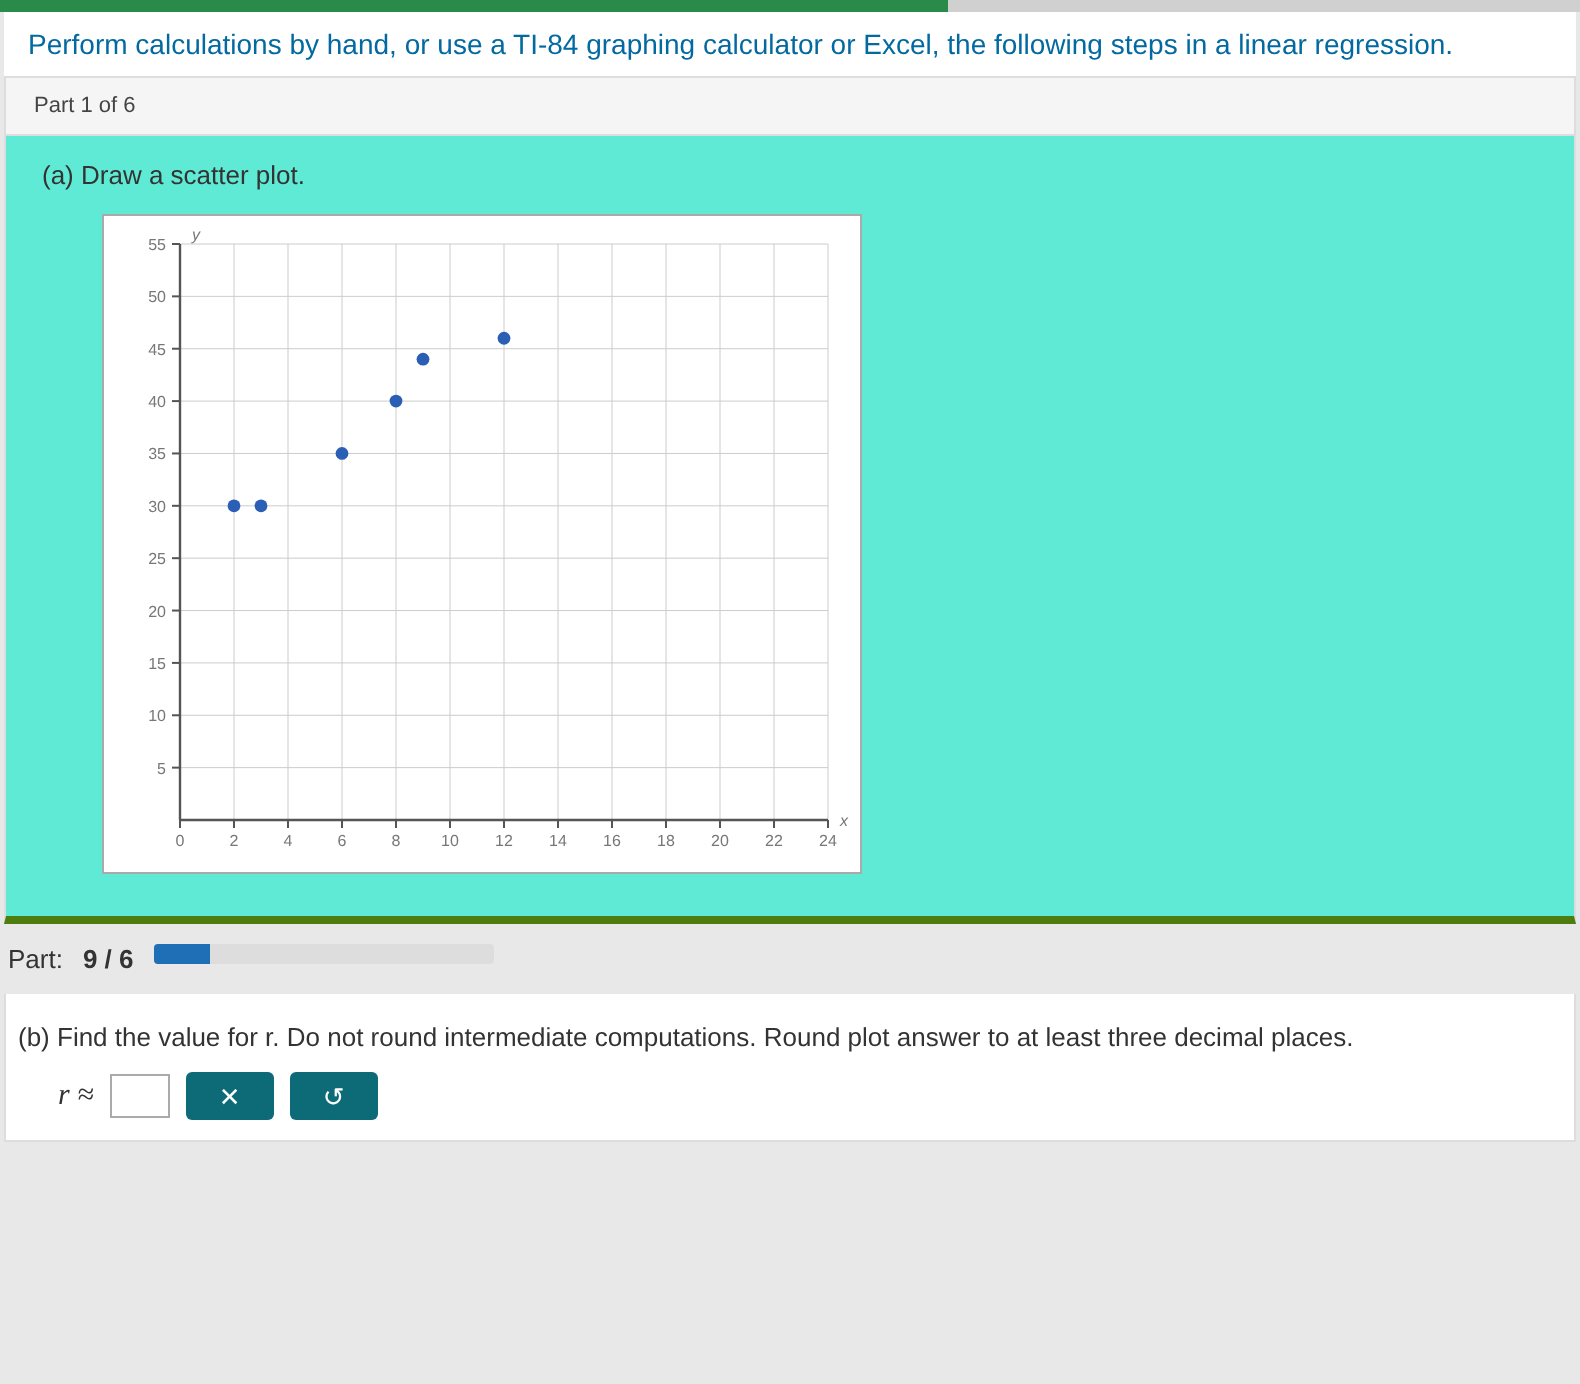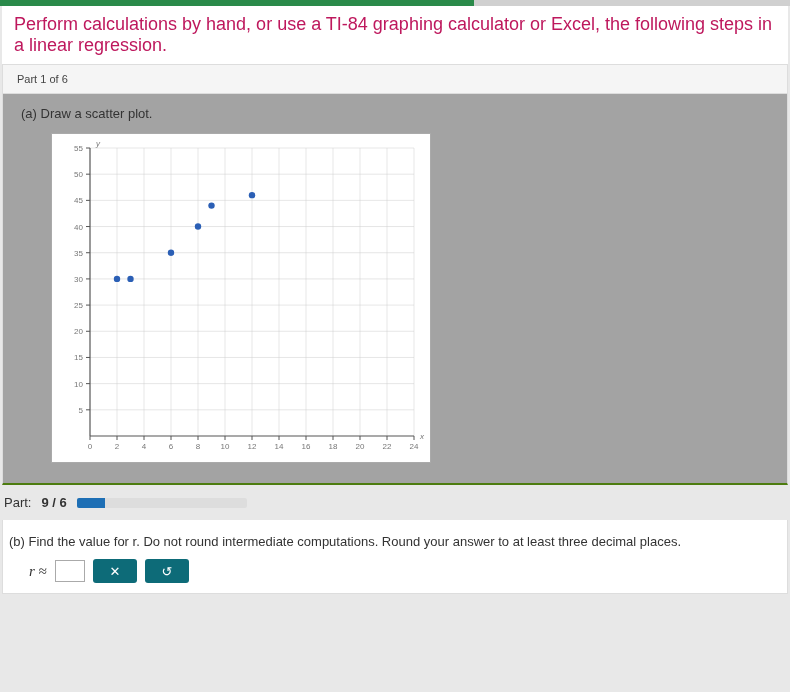--- a/index.html
+++ b/index.html
@@ -11,56 +11,56 @@
       overflow: hidden;
       color: #333;
     }
     .top-bar {
       height: 6px;
       background: linear-gradient(to right, #2a8a4a 0%, #2a8a4a 60%, #d0d0d0 60%, #d0d0d0 100%);
     }
     .instruction {
       background: #fff;
       padding: 8px 12px;
-      font-size: 18px;
-      color: #be185d;
+      font-size: 14px;
+      color: #0369a1;
       border-bottom: 1px solid #ddd;
     }
     .part-header {
       background: #f5f5f5;
       border: 1px solid #ddd;
       border-top: none;
       padding: 8px 14px;
       font-size: 11px;
       color: #444;
     }
     .part-body {
-      background: #a3a3a3;
+      background: #5eead4;
       border-left: 1px solid #ddd;
       border-right: 1px solid #ddd;
-      border-bottom: 2px solid #4d7c0f;
+      border-bottom: 4px solid #4d7c0f;
       padding: 12px 18px;
     }
     .question {
       font-size: 13px;
       color: #333;
       margin-bottom: 8px;
     }
     .chart-wrap {
       padding: 4px 0 4px 30px;
     }
     svg.chart {
       background: #fff;
       border: 1px solid #aaa;
     }
     .grid line { stroke: #ccc; stroke-width: 0.5; }
     .dot { fill: #2b5fb5; }
     .progress-row {
       display: flex;
-      align-items: center;
+      align-items: flex-start;
       gap: 10px;
       padding: 10px 2px;
       font-size: 13px;
       color: #333;
     }
     .progress-bar {
       width: 170px;
       height: 10px;
       background: #ddd;
       border-radius: 2px;
@@ -209,21 +209,21 @@
   <div class="progress-row">
     <span>Part:</span>
     <b>9 / 6</b>
     <div class="progress-bar">
       <div class="progress-fill" id="prog-fill" style="width: 16.67%;"></div>
     </div>
   </div>
 
 
   <div class="part2-body">
-    <div class="question">(b) Find the value for r. Do not round intermediate computations. Round your answer to at least three decimal places.</div>
+    <div class="question">(b) Find the value for r. Do not round intermediate computations. Round plot answer to at least three decimal places.</div>
     <div class="answer-row">
       <span class="var">r ≈</span>
       <input class="answer-input" type="text" value="" style="">
       <div class="btn">
         <span>✕</span>
       </div>
       <div class="btn">
         <span>↺</span>
       </div>
     </div>

